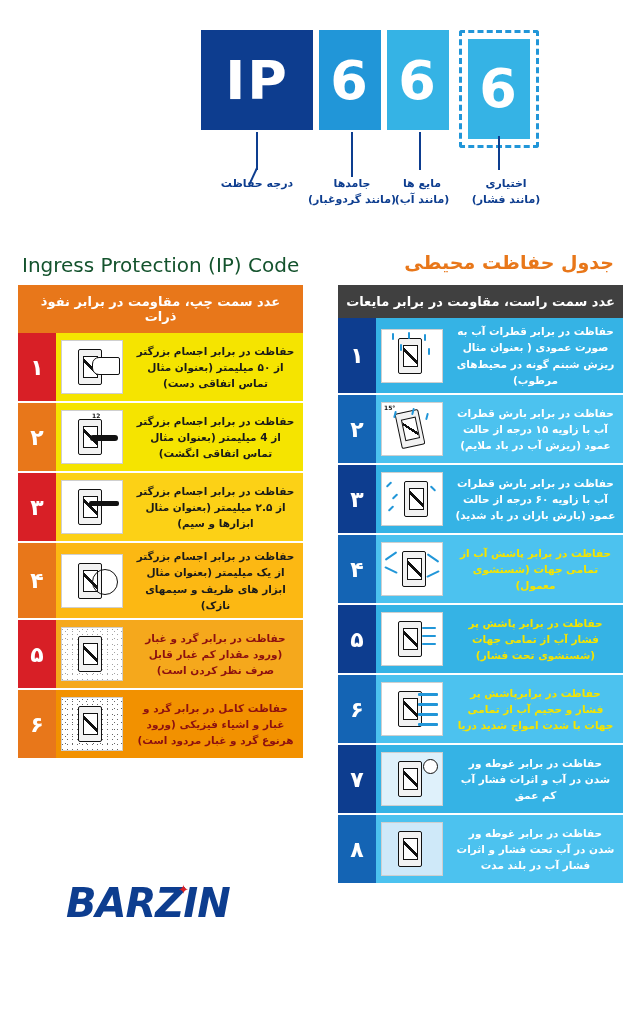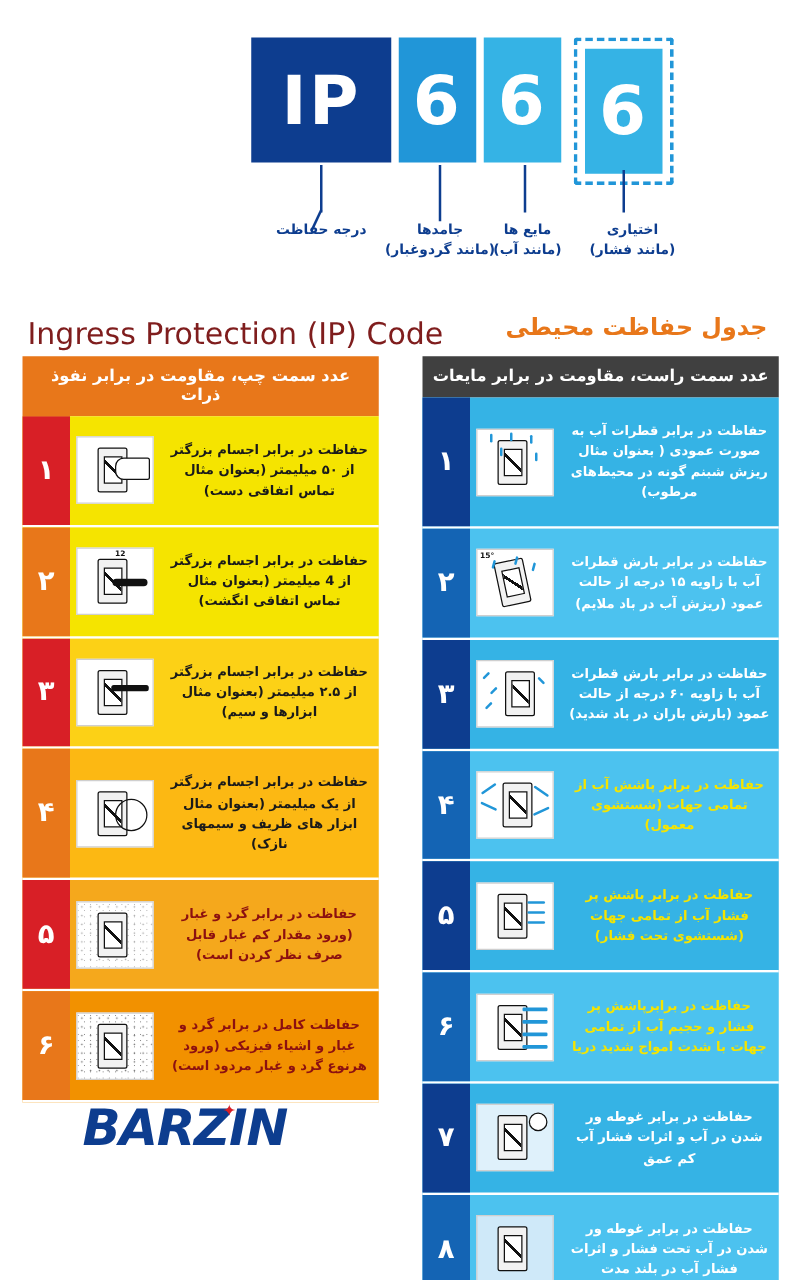--- a/index.html
+++ b/index.html
@@ -73,22 +73,22 @@
     font-size: 11px;
     text-align: center;
     direction: rtl;
     line-height: 1.45;
   }
 
   
   .title-left {
     position: absolute;
     left: 22px; top: 253px;
-    font-size: 24px;
-    color: #7f1d1d;
+    font-size: 20px;
+    color: #14532d;
     font-family: "DejaVu Sans", "Liberation Sans", sans-serif;
   }
   .title-right {
     position: absolute;
     right: 28px; top: 251px;
     font-size: 19px;
     font-weight: bold;
     color: #e8771a;
     direction: rtl;
   }
@@ -143,21 +143,21 @@
     width: 60px;
     height: 52px;
     position: relative;
     overflow: hidden;
   }
   .desc {
     flex: 1 1 auto;
     display: flex;
     align-items: center;
     justify-content: center;
-    padding: 19px 7px;
+    padding: 5px 7px;
     font-size: 10.5px;
     font-weight: bold;
     line-height: 1.55;
     direction: rtl;
     text-align: center;
   }
 
   
   .row.l1 .num { background: #d81f26; }
   .row.l1 { background: #f5e400; }

